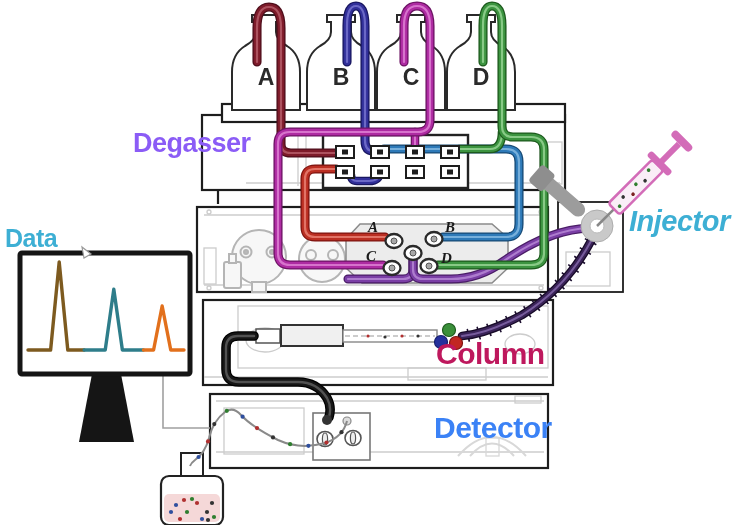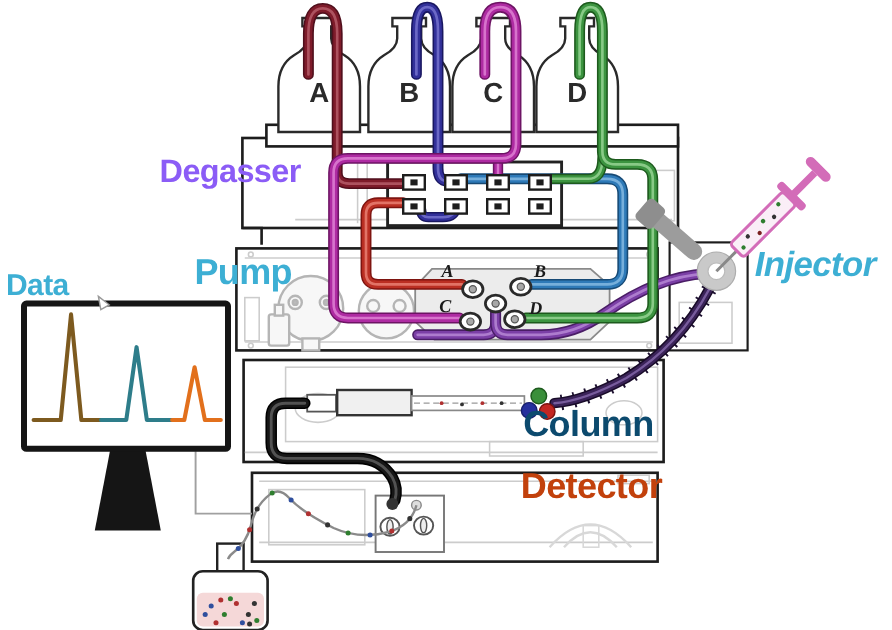--- a/index.html
+++ b/index.html
@@ -256,24 +256,23 @@
           <circle cx="595" cy="187" r="1.8" fill="#333333"></circle>
           <circle cx="599" cy="196" r="1.8" fill="#2f7e2f"></circle>
         </g>
   </g>
 </svg>
 
 <div class="lbl" style="left: 133px; top: 129px; font-size: 27px; color: #8b5cf6;">Degasser</div>
 <div class="lbl" style="left: 5px; top: 192px; width: 108px; text-align: left; font-size: 25px; color: rgb(61, 175, 212); margin-top: 33px;">
   <div>Data</div>
 </div>
-<div class="lbl" style="left: 162px; top: 212px; font-size: 30px; color: rgb(61, 175, 212);">Pump</div>
 <div class="lbl" style="left: 629px; top: 206px; font-size: 29px; color: rgb(61, 175, 212); font-style: italic;">Injector</div>
-<div class="lbl" style="left: 436px; top: 338px; font-size: 30px; color: #0c4a6e;">Column</div>
-<div class="lbl" style="left: 434px; top: 390px; font-size: 30px; color: #c2410c;">Detector</div>
+<div class="lbl" style="left: 436px; top: 338px; font-size: 30px; color: #be185d;">Column</div>
+<div class="lbl" style="left: 434px; top: 412px; font-size: 30px; color: #3b82f6;">Detector</div>
 
 <div class="bottle-letter" style="left:249px;top:64px;">A</div>
 <div class="bottle-letter" style="left:324px;top:64px;">B</div>
 <div class="bottle-letter" style="left:394px;top:64px;">C</div>
 <div class="bottle-letter" style="left:464px;top:64px;">D</div>
 
 <div class="port-letter" style="left:368px;top:219px;">A</div>
 <div class="port-letter" style="left:445px;top:219px;">B</div>
 <div class="port-letter" style="left:366px;top:248px;">C</div>
 <div class="port-letter" style="left:441px;top:250px;">D</div>

